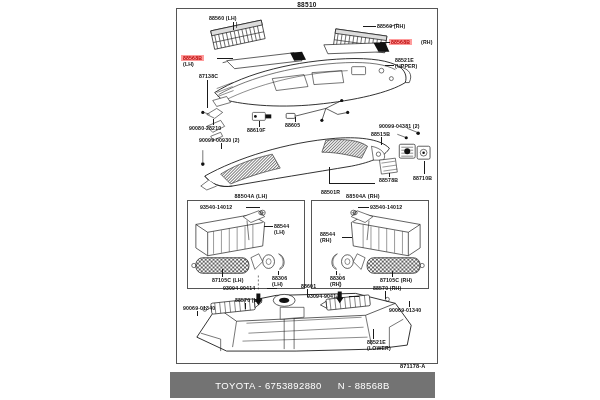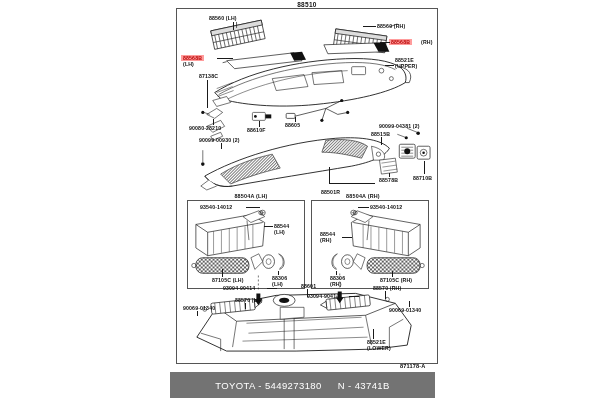--- a/index.html
+++ b/index.html
@@ -447,17 +447,17 @@
 
     <div class="lbl" style="left:190px;top:330px;">88521E</div>
     <div class="lbl" style="left:190px;top:336px;">(LOWER)</div>
     <div class="ln lnv" style="left:196px;top:320px;height:10px;"></div>
 
   </div>
 
   <div class="lbl" style="left:400px;top:363px;font-size:5.6px;">871178-A</div>
 
   <div class="footer">
-    <span>TOYOTA - 5449273180</span>
-    <span>N - 43741B</span>
+    <span>TOYOTA - 6753892880</span>
+    <span>N - 88568B</span>
   </div>
 
 </div>
 
 </body></html>

